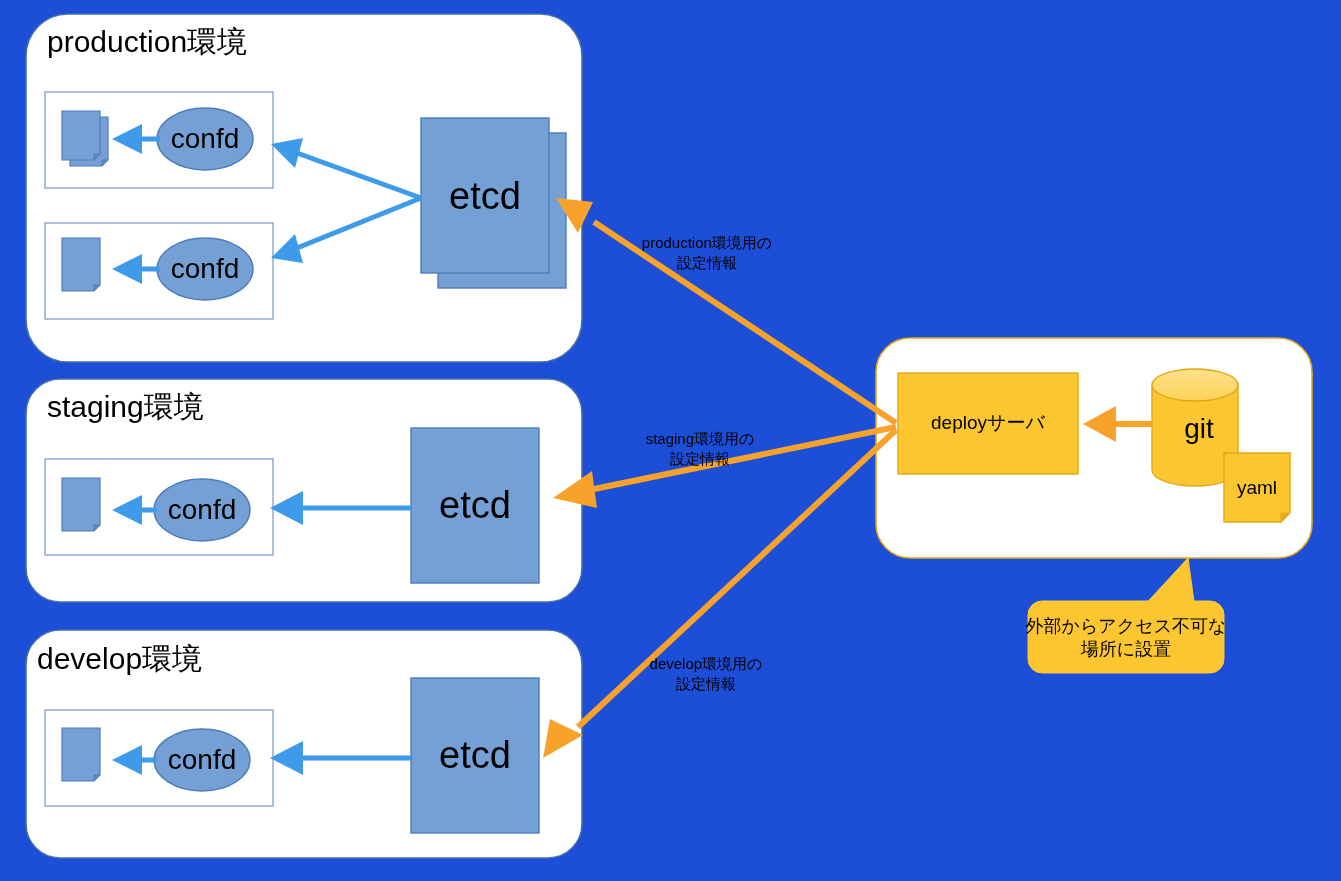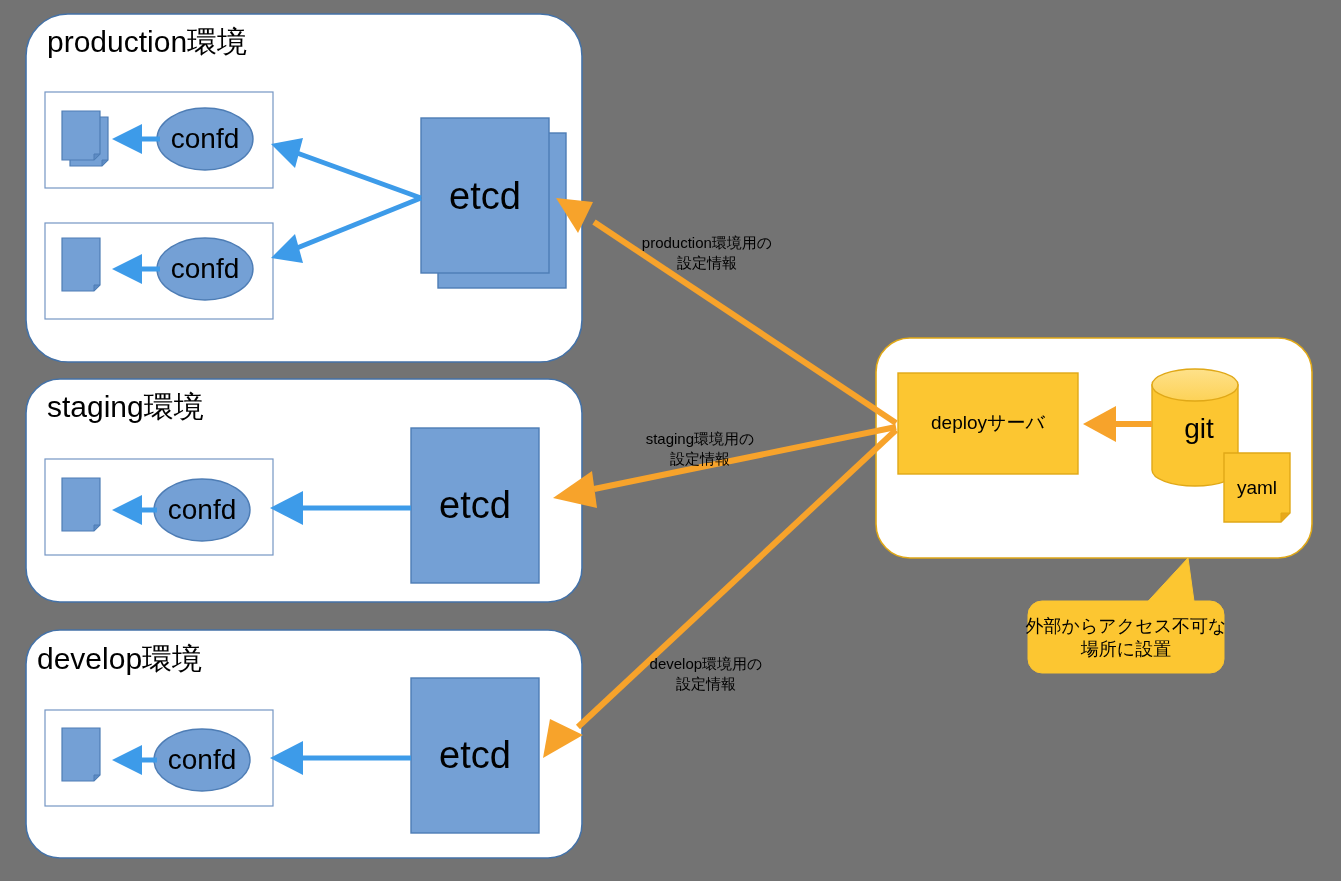--- a/index.html
+++ b/index.html
@@ -8,21 +8,21 @@
     padding: 0;
     background: #ffffff;
   }
   body {
     font-family: "Liberation Sans", "DejaVu Sans", sans-serif;
   }
   #canvas {
     position: relative;
     width: 1341px;
     height: 881px;
-    background: #737373;
+    background: #1d4ed8;
     overflow: hidden;
   }
   svg.diagram {
     position: absolute;
     left: 0;
     top: 0;
     width: 1341px;
     height: 881px;
   }
   text {

